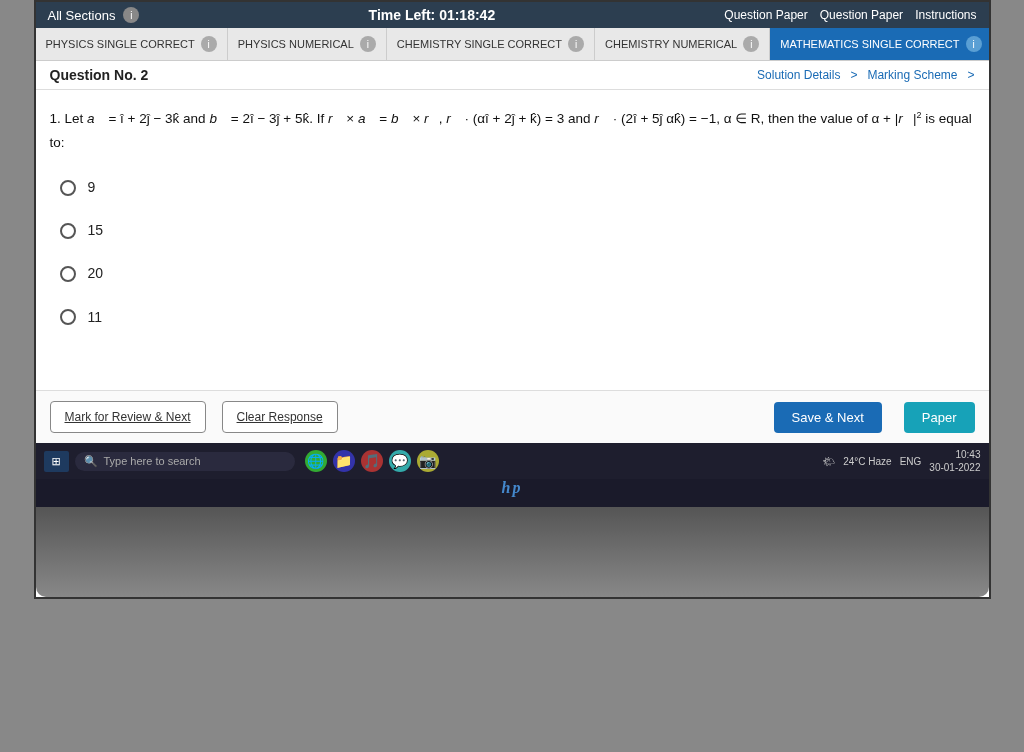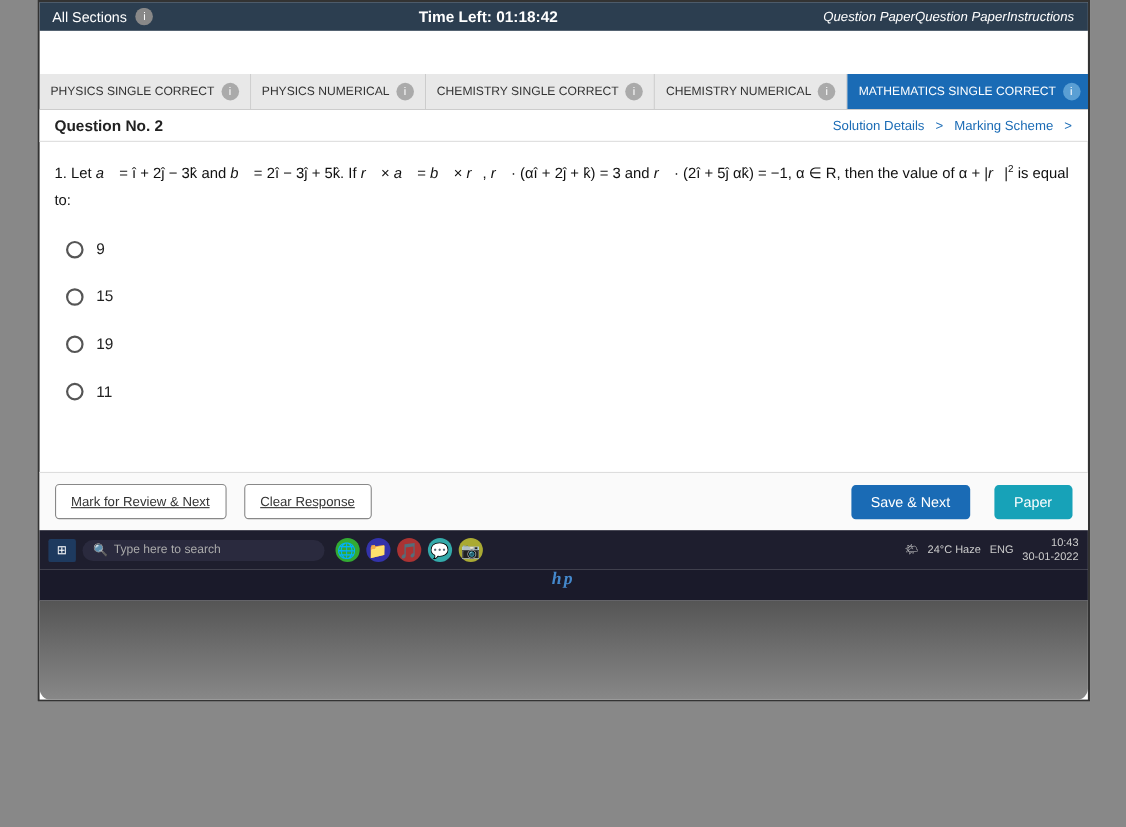--- a/index.html
+++ b/index.html
@@ -34,22 +34,22 @@
       gap: 5px;
     }
 
     .top-bar .timer {
       font-weight: bold;
       font-size: 14px;
     }
 
     .top-bar .top-actions {
       display: flex;
+      gap: 12px;
       font-size: 12px;
-      font-style: italic;
     }
 
     .info-icon {
       display: inline-flex;
       align-items: center;
       justify-content: center;
       width: 16px;
       height: 16px;
       background: #888;
       border-radius: 50%;
@@ -59,21 +59,20 @@
       cursor: pointer;
     }
 
     
     .section-tabs {
       display: flex;
       background: #f0f0f0;
       border-bottom: 1px solid #ccc;
       overflow-x: auto;
       font-size: 11px;
-      margin-top: 39px;
     }
 
     .section-tab {
       padding: 8px 10px;
       cursor: pointer;
       white-space: nowrap;
       display: flex;
       align-items: center;
       gap: 3px;
       border-right: 1px solid #ccc;
@@ -377,21 +376,21 @@
       <div class="option">
         <span class="option-radio"></span>
         <span class="option-label">9</span>
       </div>
       <div class="option">
         <span class="option-radio"></span>
         <span class="option-label">15</span>
       </div>
       <div class="option">
         <span class="option-radio"></span>
-        <span class="option-label">19</span>
+        <span class="option-label">20</span>
       </div>
       <div class="option">
         <span class="option-radio"></span>
         <span class="option-label">11</span>
       </div>
     </div>
   </div>
 
   <div class="action-bar">
     <div class="action-left">

